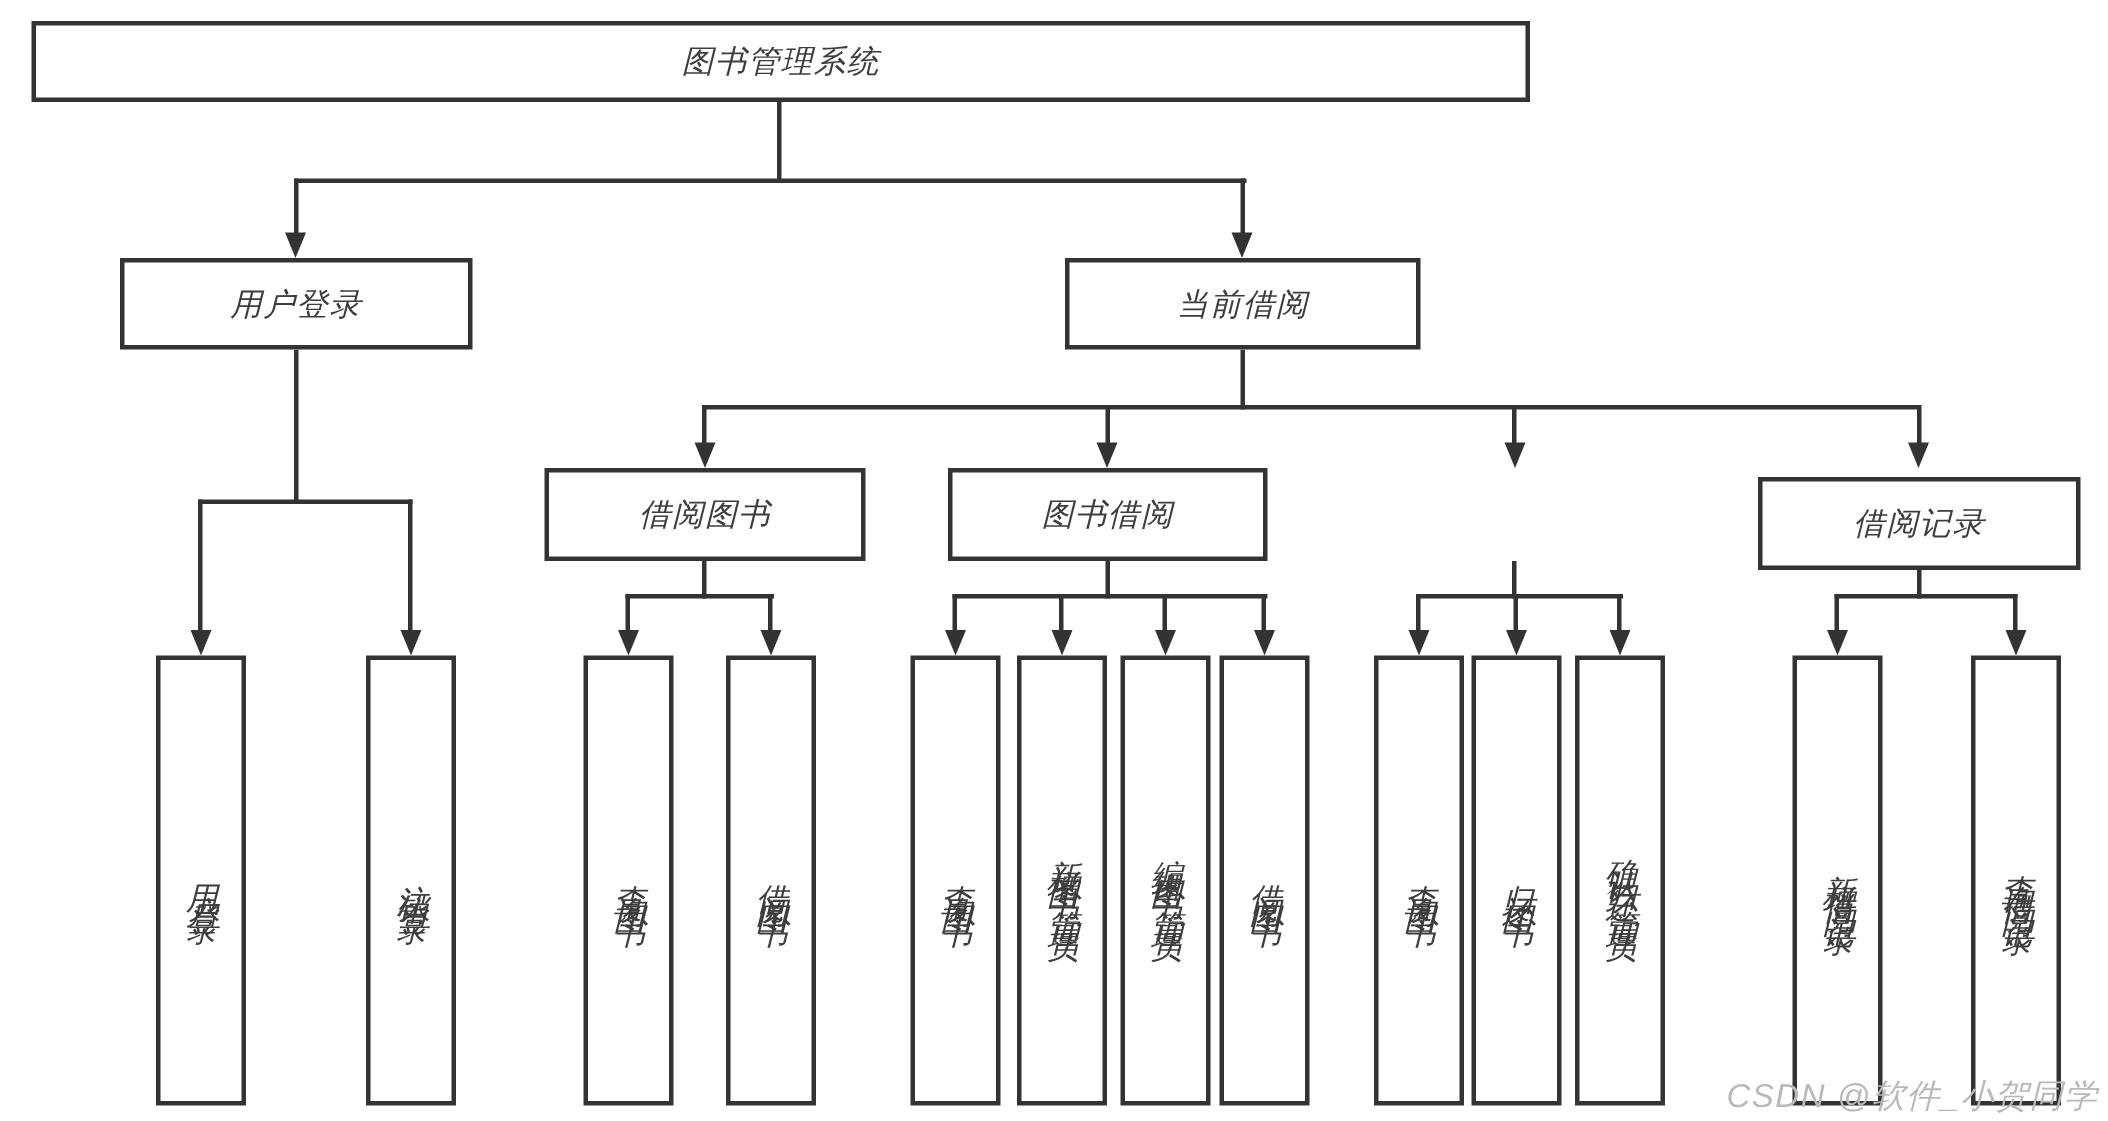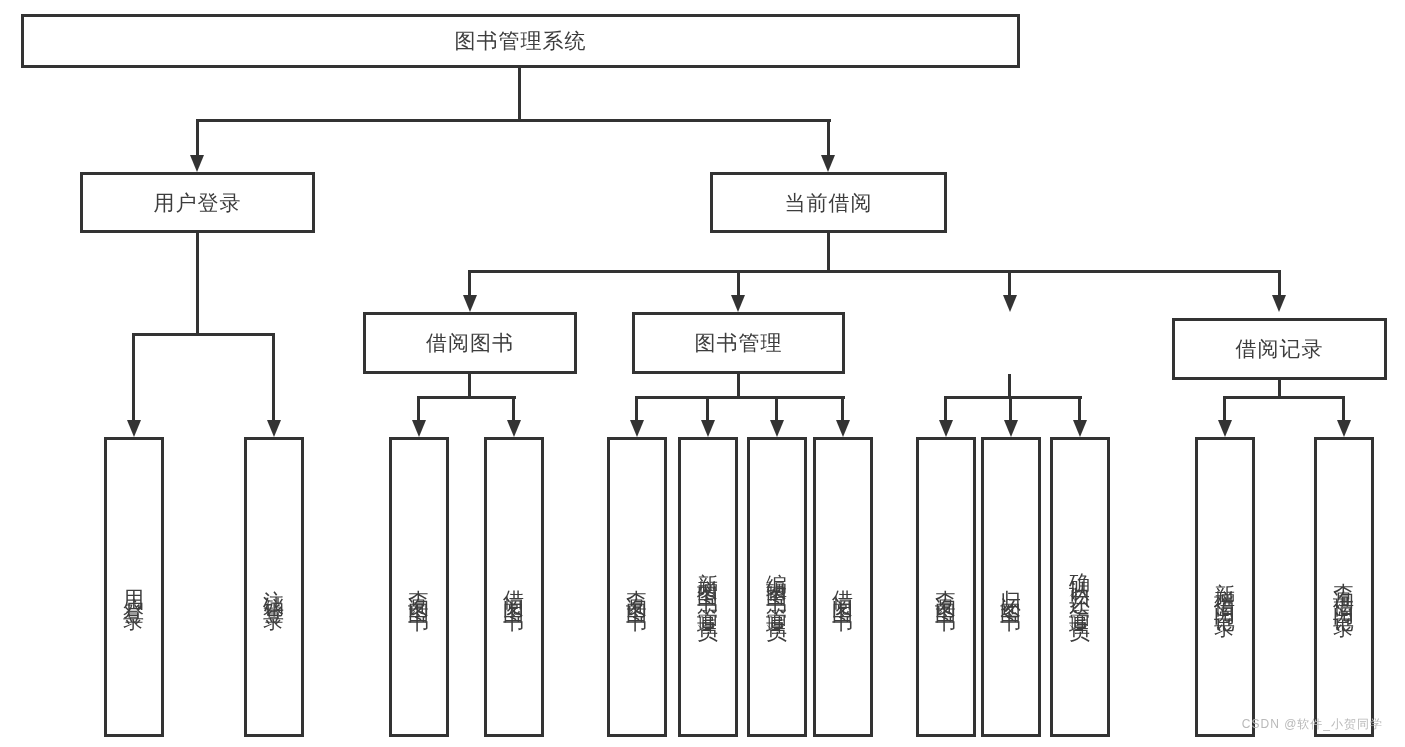--- a/index.html
+++ b/index.html
@@ -10,20 +10,21 @@
   }
   * { box-sizing: border-box; }
   html, body { margin: 0; padding: 0; background: var(--background); }
   body { font-family: "Liberation Sans", "DejaVu Sans", sans-serif; }
   .canvas {
     position: relative;
     width: 1405px;
     height: 747px;
     background: var(--background);
     overflow: hidden;
+    font-style: italic;
   }
   .box {
     position: absolute;
     border: 3px solid var(--line);
     background: var(--background);
     display: flex;
     align-items: center;
     justify-content: center;
     color: var(--text);
     font-size: 21px;
@@ -49,22 +50,22 @@
     width: 0;
     height: 0;
     border-left: 7px solid transparent;
     border-right: 7px solid transparent;
     border-top: 17px solid var(--line);
     z-index: 1;
   }
   .watermark {
     position: absolute;
     top: 716px;
-    right: 22px;
-    font-size: 12px;
+    right: 6px;
+    font-size: 22px;
     color: var(--watermark);
     letter-spacing: 1px;
     z-index: 3;
     white-space: nowrap;
   }
 </style>
 </head>
 <body>
 
 <div class="canvas">
@@ -93,21 +94,21 @@
   <div class="vline" style="left:468px;top:270px;height:27px"></div>
   <div class="arrow" style="left:463px;top:295px"></div>
   <div class="vline" style="left:737px;top:270px;height:27px"></div>
   <div class="arrow" style="left:731px;top:295px"></div>
   <div class="vline" style="left:1008px;top:270px;height:27px"></div>
   <div class="arrow" style="left:1003px;top:295px"></div>
   <div class="vline" style="left:1278px;top:270px;height:27px"></div>
   <div class="arrow" style="left:1272px;top:295px"></div>
 
   <div class="box" style="left:363px;top:312px;width:214px;height:62px">借阅图书</div>
-  <div class="box" style="left:632px;top:312px;width:213px;height:62px">图书管理</div>
+  <div class="box" style="left:632px;top:312px;width:213px;height:62px">图书借阅</div>
   <div class="box" style="left:1172px;top:318px;width:215px;height:62px">借阅记录</div>
 
   <div class="vline" style="left:468px;top:374px;height:25px"></div>
   <div class="hline" style="left:417px;top:396px;width:99px"></div>
   <div class="vline" style="left:417px;top:396px;height:26px"></div>
   <div class="arrow" style="left:412px;top:420px"></div>
   <div class="vline" style="left:512px;top:396px;height:26px"></div>
   <div class="arrow" style="left:507px;top:420px"></div>
 
   <div class="vline" style="left:737px;top:374px;height:25px"></div>

